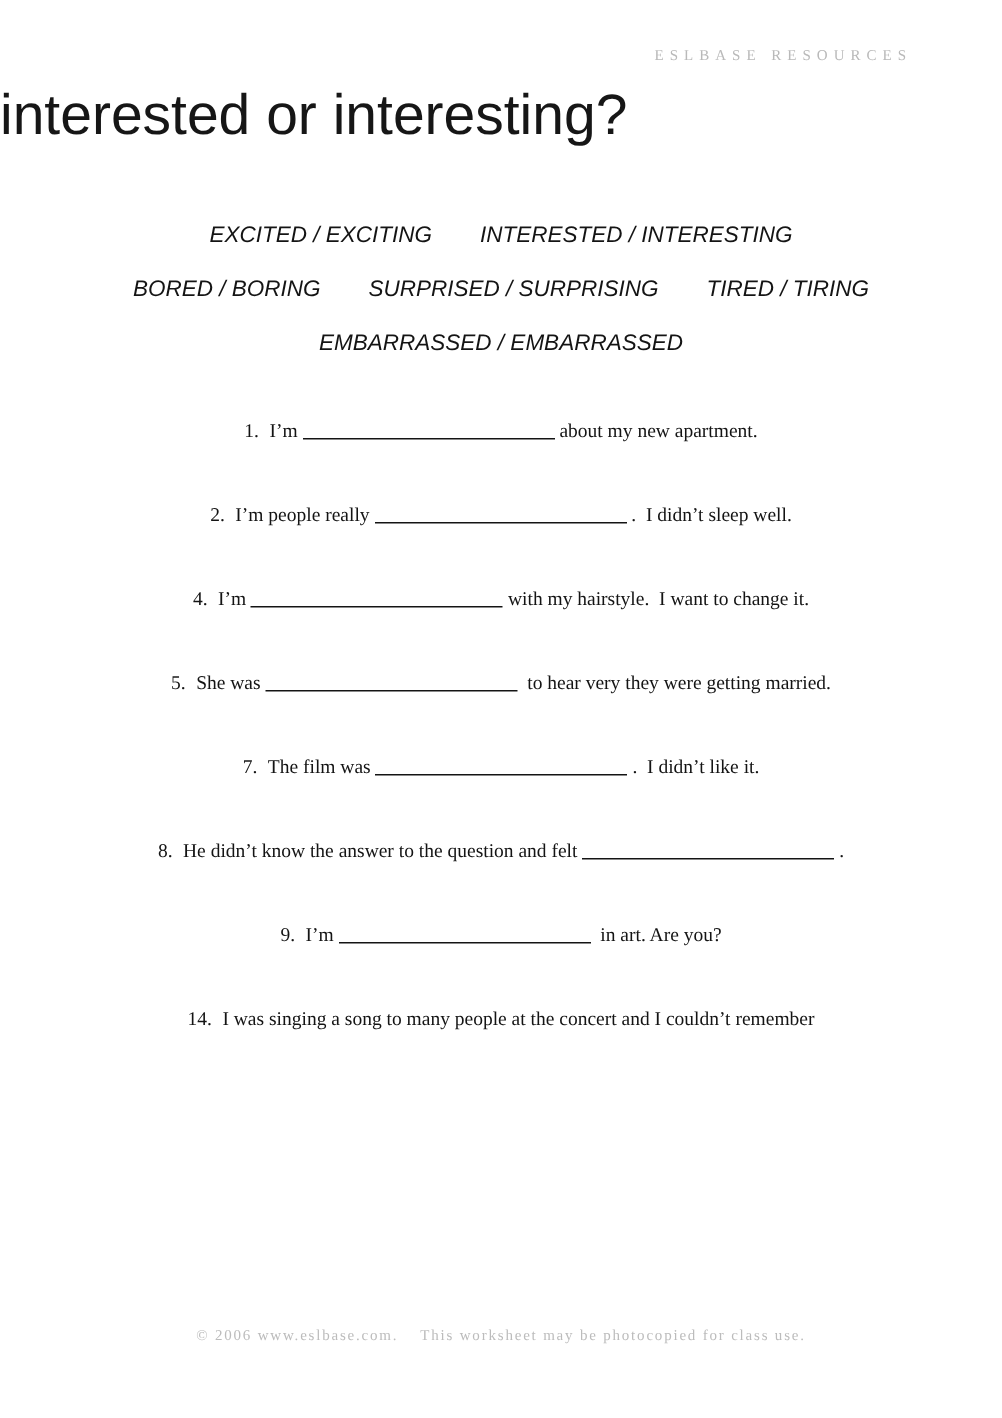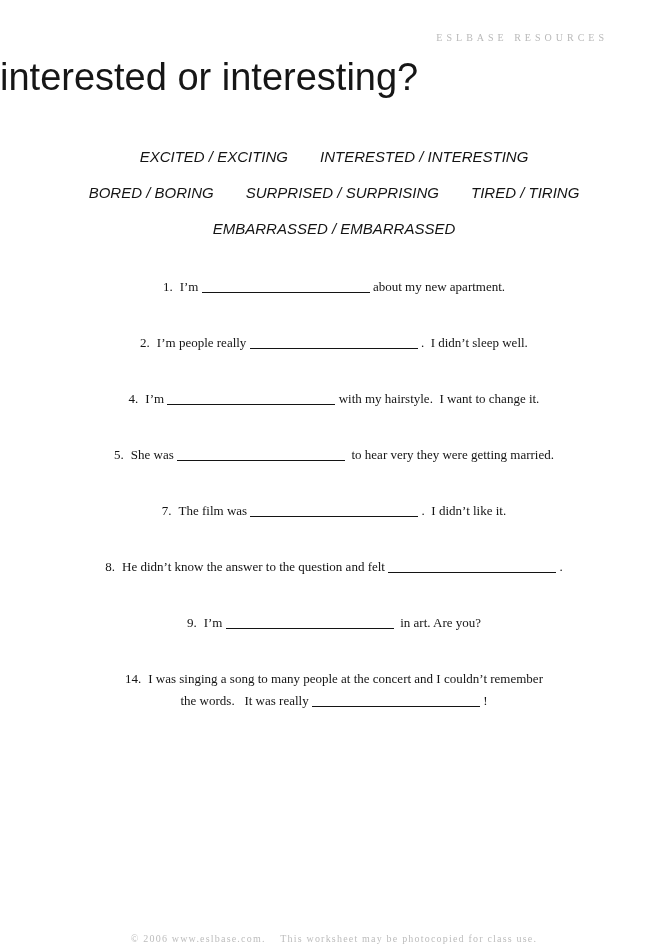--- a/index.html
+++ b/index.html
@@ -60,21 +60,20 @@
     vertical-align:-2px;
   }
   .footer {
     position:absolute; top:885px; left:0; width:100%;
     text-align:center;
     font-family:"Liberation Serif", serif;
     font-size:10px;
     letter-spacing:1.2px;
     color:#bcbcbc;
     white-space:pre-wrap;
-    margin-top:48px;
   }
 </style>
 </head>
 <body>
 
 <div class="page">
   <div class="brand">ESLBASE RESOURCES</div>
   <h1 class="title">interested or interesting?</h1>
   <div class="word-bank" id="word-bank">
       <div class="wb-line"><span class="wb-item">EXCITED / EXCITING</span><span class="wb-item">INTERESTED / INTERESTING</span></div>
@@ -82,16 +81,16 @@
       <div class="wb-line"><span class="wb-item">EMBARRASSED / EMBARRASSED</span></div>
     </div>
   <div class="questions" id="questions">
       <div class="question"><div class="q-line"><span class="q-num">1.</span><span class="q-text">I’m </span><span class="blank"></span><span class="q-text"> about my new apartment.</span></div></div>
       <div class="question"><div class="q-line"><span class="q-num">2.</span><span class="q-text">I’m people really </span><span class="blank"></span><span class="q-text"> .  I didn’t sleep well.</span></div></div>
       <div class="question"><div class="q-line"><span class="q-num">4.</span><span class="q-text">I’m </span><span class="blank"></span><span class="q-text"> with my hairstyle.  I want to change it.</span></div></div>
       <div class="question"><div class="q-line"><span class="q-num">5.</span><span class="q-text">She was </span><span class="blank"></span><span class="q-text">  to hear very they were getting married.</span></div></div>
       <div class="question"><div class="q-line"><span class="q-num">7.</span><span class="q-text">The film was </span><span class="blank"></span><span class="q-text"> .  I didn’t like it.</span></div></div>
       <div class="question"><div class="q-line"><span class="q-num">8.</span><span class="q-text">He didn’t know the answer to the question and felt </span><span class="blank"></span><span class="q-text"> .</span></div></div>
       <div class="question"><div class="q-line"><span class="q-num">9.</span><span class="q-text">I’m </span><span class="blank"></span><span class="q-text">  in art. Are you?</span></div></div>
-      <div class="question"><div class="q-line"><span class="q-num">14.</span><span class="q-text">I was singing a song to many people at the concert and I couldn’t remember</span></div><div class="q-line"><span class="q-text">the words.   It was really </span><span class="blank"></span><span class="q-text"> !</span></div></div>
+      <div class="question"><div class="q-line"><span class="q-num">14.</span><span class="q-text">I was singing a song to many people at the concert and I couldn’t remember</span></div></div>
     </div>
   <div class="footer">© 2006 www.eslbase.com.    This worksheet may be photocopied for class use.</div>
 </div>
 
 </body></html>

